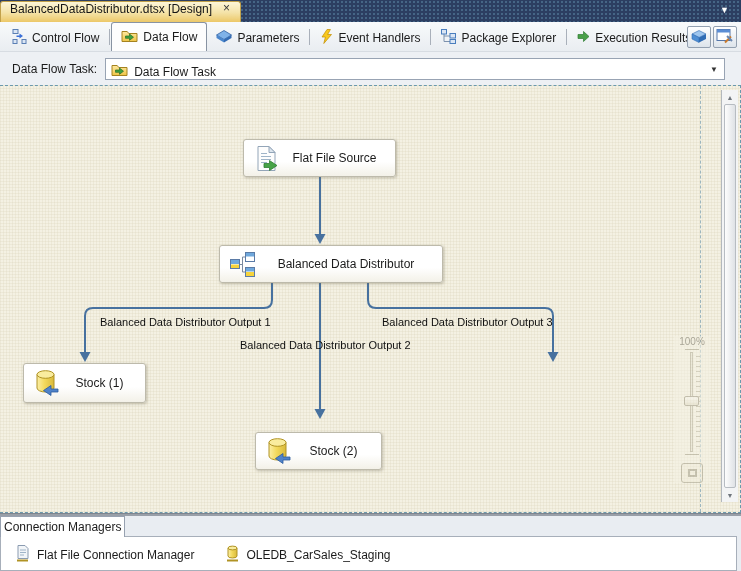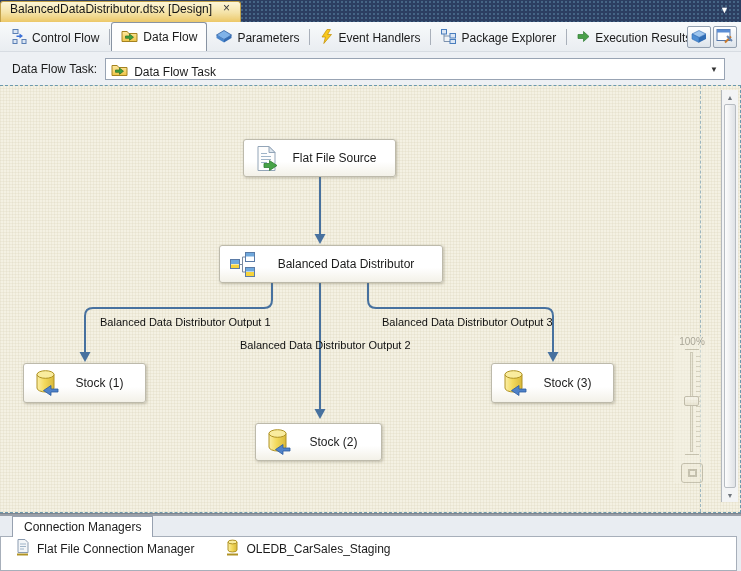--- a/index.html
+++ b/index.html
@@ -78,21 +78,21 @@
     position:absolute; display:flex; align-items:center; z-index:4;
     background:linear-gradient(180deg,#ffffff 60%,#f3f1e8);
     border:1px solid #bdbaab; border-radius:3px;
     box-shadow:1px 1px 3px rgba(110,105,85,.38);
   }
   .node .nicon { margin-left:9px; flex:0 0 auto; display:flex; }
   .node .nlabel { flex:1; text-align:center; padding:0 10px 0 4px; font-size:12px; }
   .n-ff  { left:243px; top:53px;  width:153px; height:38px; }
   .n-bdd { left:219px; top:159px; width:224px; height:38px; }
   .n-s1  { left:23px;  top:277px; width:123px; height:40px; }
-  .n-s2  { left:255px; top:337px; width:127px; height:38px; }
+  .n-s2  { left:255px; top:346px; width:127px; height:38px; }
   .n-s3  { left:491px; top:277px; width:123px; height:40px; }
 
   
   .zoom-ctl {
     position:absolute; right:30px; top:250px; width:36px; z-index:5;
     display:flex; flex-direction:column; align-items:center;
     background:#f4f1e3; opacity:.55;
   }
   .zoom-label { font-size:10px; color:#6e6a5c; }
   .zoom-cap { width:14px; height:1px; background:#a8a38e; margin:2px 0; }
@@ -118,27 +118,27 @@
   .sthumb { flex:1; margin:0 2px; background:linear-gradient(90deg,#fdfdfd,#dfe2e6);
     border:1px solid #b7bcc2; border-radius:2px; }
 
   
   .splitter { position:absolute; top:513px; left:0; width:741px; height:3px;
     background:#999fa8; border-top:1px solid #7e858f; }
 
   
   .cm-panel { position:absolute; top:516px; left:0; width:741px; bottom:0; background:#e9edf2; }
   .cm-tab {
-    display:inline-flex; align-items:center; height:21px; padding:0 11px;
+    display:inline-flex; align-items:center; height:21px; padding:0 3px;
     background:#fff; border:1px solid #97a1b0; border-bottom:none;
-    position:relative; z-index:2; margin-left:12px;
+    position:relative; z-index:2; margin-left:0;
   }
   .cm-content {
     position:absolute; top:20px; left:0; right:4px; bottom:0; background:#fff;
-    border:1px solid #a7afba; display:flex; align-items:flex-start;
+    border:1px solid #a7afba; display:flex; align-items:center;
     padding:0 0 0 14px; gap:32px; z-index:1;
   }
   .cm-item { display:flex; align-items:center; gap:7px; font-size:12px; padding-top:2px; }
 </style>
 </head>
 <body>
 
 <svg width="0" height="0" style="position:absolute">
   <defs>
     <linearGradient id="goldGrad" x1="0" y1="0" x2="1" y2="0">
@@ -337,30 +337,20 @@
     <span class="nicon">
       <svg width="27" height="28" viewBox="0 0 27 28">
         <path d="M4 5.5 V19 a8.5 4 0 0 0 17 0 V5.5" fill="url(#goldGrad)" stroke="#b09324"></path>
         <ellipse cx="12.5" cy="5.5" rx="8.5" ry="3.8" fill="#f9ec9e" stroke="#b09324"></ellipse>
         <polygon points="25,20 18,20 18,16.5 10.5,21.5 18,26.5 18,23 25,23" fill="#4f82c8" stroke="#2c5a9e" stroke-width="0.8"></polygon>
       </svg>
     </span>
     <span class="nlabel">Stock (2)</span>
   </div>
 
-  <div class="node n-s3">
-    <span class="nicon">
-      <svg width="27" height="28" viewBox="0 0 27 28">
-        <path d="M4 5.5 V19 a8.5 4 0 0 0 17 0 V5.5" fill="url(#goldGrad)" stroke="#b09324"></path>
-        <ellipse cx="12.5" cy="5.5" rx="8.5" ry="3.8" fill="#f9ec9e" stroke="#b09324"></ellipse>
-        <polygon points="25,20 18,20 18,16.5 10.5,21.5 18,26.5 18,23 25,23" fill="#4f82c8" stroke="#2c5a9e" stroke-width="0.8"></polygon>
-      </svg>
-    </span>
-    <span class="nlabel">Stock (3)</span>
-  </div>
 
   <div class="zoom-ctl">
     <span class="zoom-label">100%</span>
     <div class="zoom-cap"></div>
     <div class="zoom-track-wrap">
       <div class="zoom-track"></div>
       <div class="zoom-ticks"></div>
       <div class="zoom-thumb"></div>
     </div>
     <div class="zoom-cap"></div>

